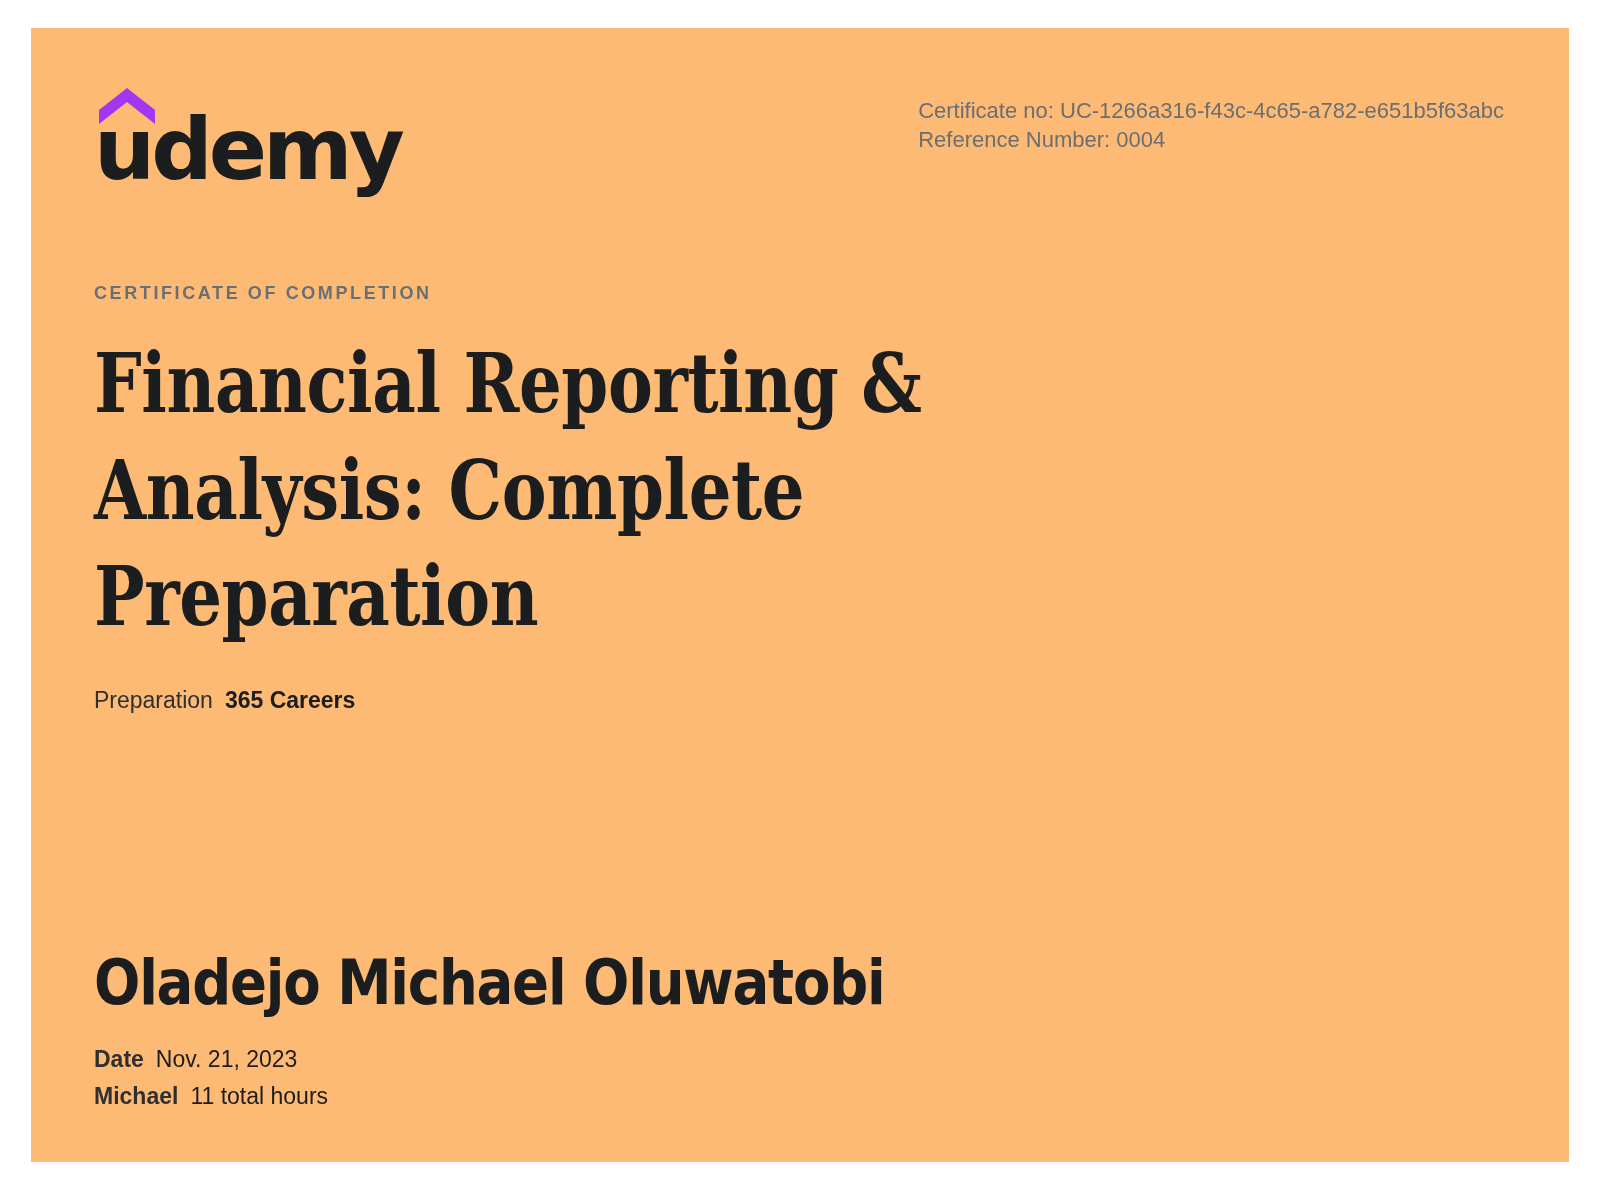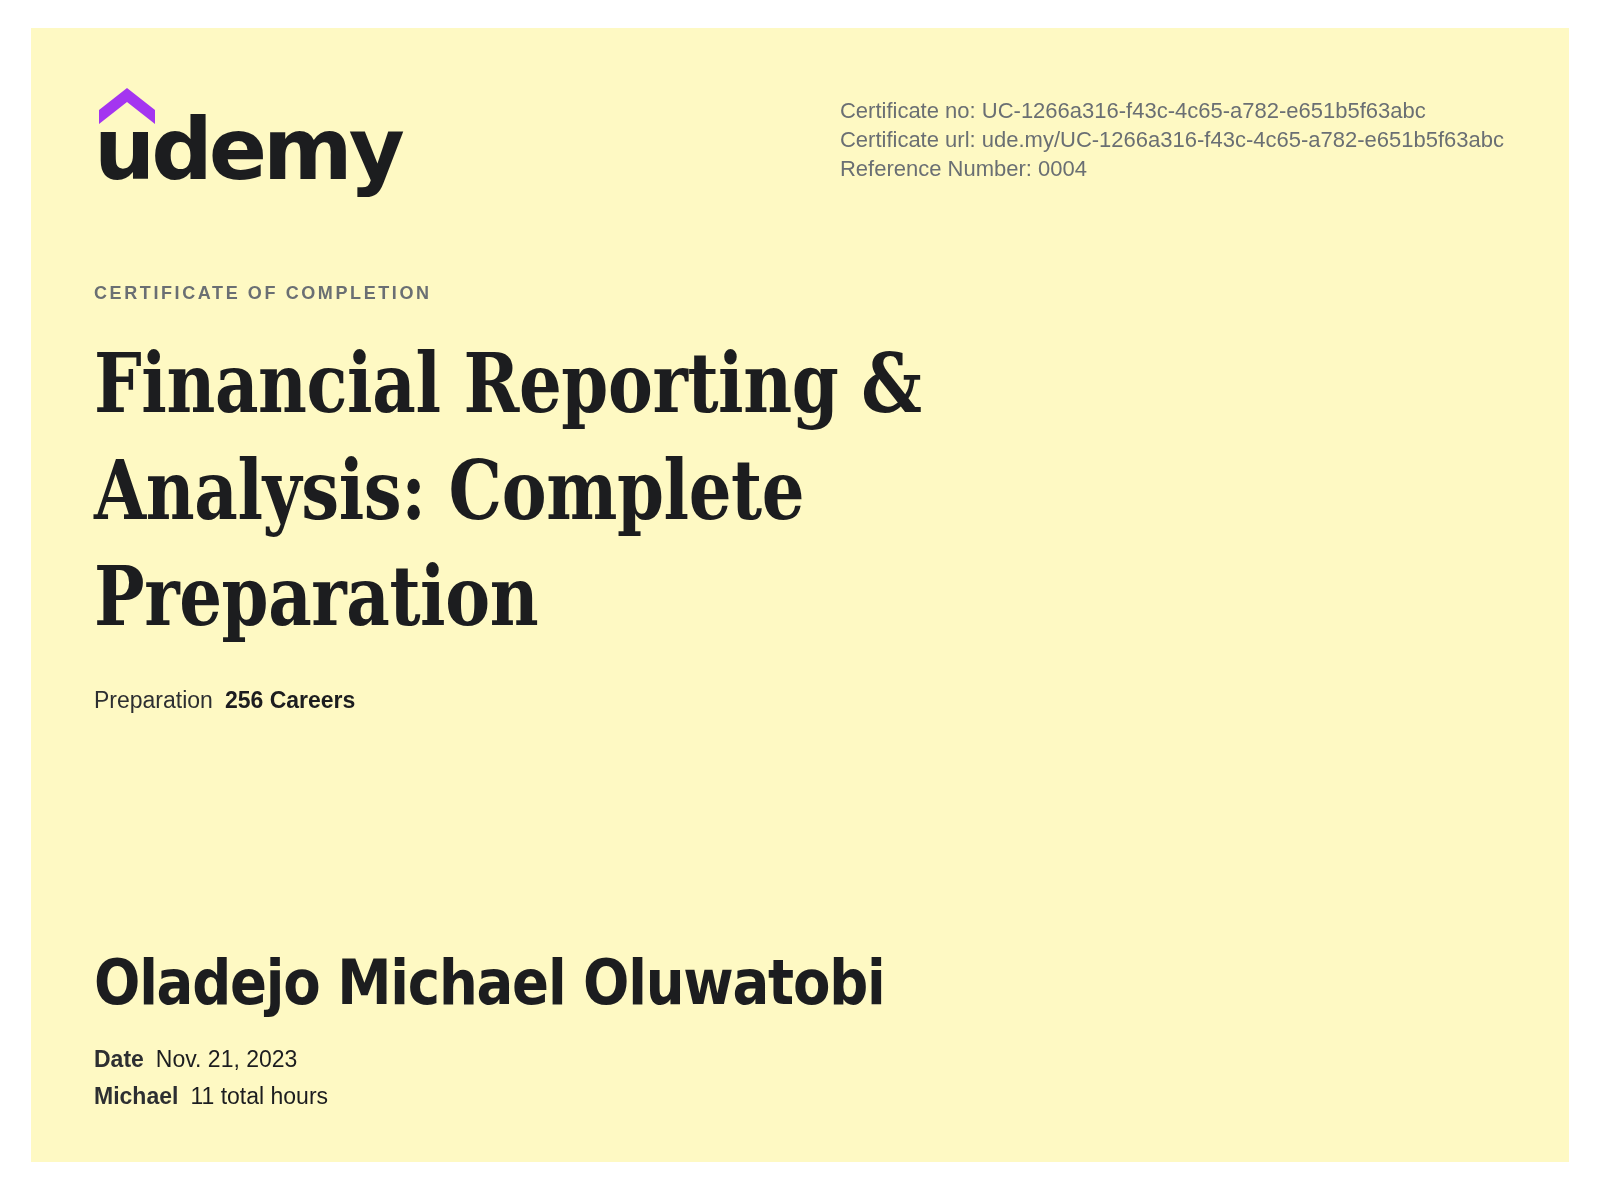--- a/index.html
+++ b/index.html
@@ -15,21 +15,21 @@
     font-family: "Liberation Sans", sans-serif;
     -webkit-font-smoothing: antialiased;
   }
 
   .certificate-page {
     position: absolute;
     left: 31px;
     top: 28px;
     width: 1538px;
     height: 1134px;
-    background: #fef9c3;
+    background: #fdba74;
     box-sizing: border-box;
   }
 
   
   .cert-header {
     position: absolute;
     left: 0;
     top: 0;
     width: 100%;
     height: 190px;
@@ -172,34 +172,33 @@
 
     <div class="brand-logo">
       <svg class="brand-chevron" viewBox="0 0 56 36" aria-hidden="true">
         <polygon points="28,0 56,22 56,36 28,14 0,36 0,22" fill="#a435f0"></polygon>
       </svg>
       <div class="brand-wordmark">udemy</div>
     </div>
 
     <div class="cert-meta">
       <div>Certificate no: UC-1266a316-f43c-4c65-a782-e651b5f63abc</div>
-      <div>Certificate url: ude.my/UC-1266a316-f43c-4c65-a782-e651b5f63abc</div>
       <div>Reference Number: 0004</div>
     </div>
 
   </div>
 
   <div class="cert-body">
 
     <div class="cert-eyebrow">CERTIFICATE OF COMPLETION</div>
 
     <h1 class="course-title">Financial Reporting &amp; Analysis: Complete Preparation</h1>
 
     <div class="instructors-row">
-      <span class="instructors-label">Preparation</span><span class="instructors-value">256 Careers</span>
+      <span class="instructors-label">Preparation</span><span class="instructors-value">365 Careers</span>
     </div>
 
   </div>
 
   <div class="recipient-block">
 
     <div class="recipient-name">Oladejo Michael Oluwatobi</div>
 
     <div class="detail-rows">
 

